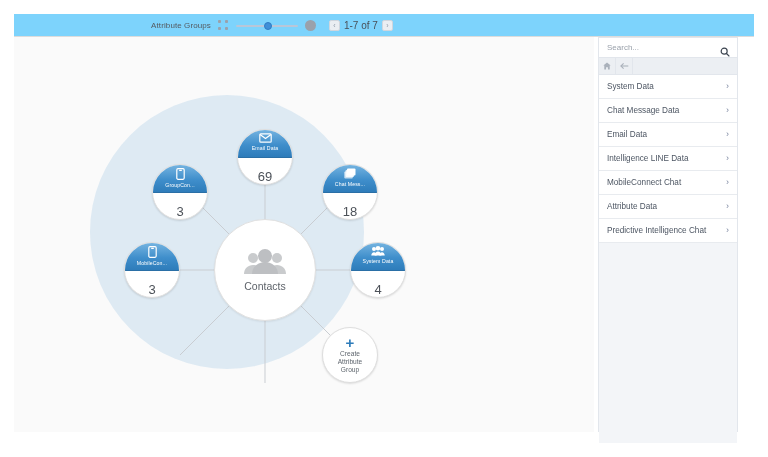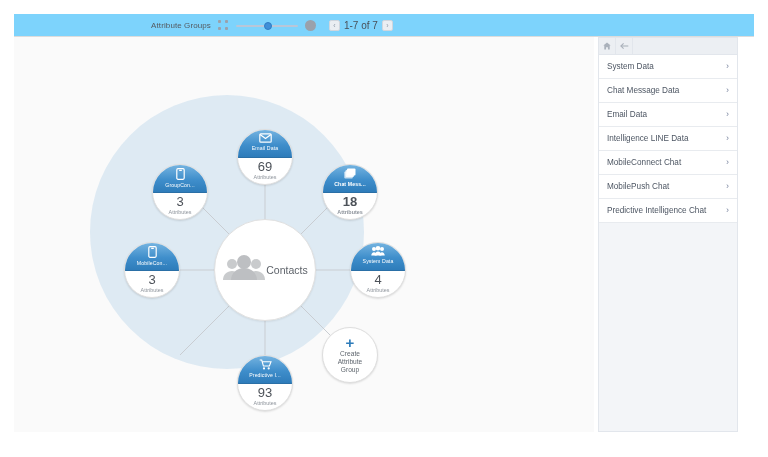--- a/index.html
+++ b/index.html
@@ -111,21 +111,21 @@
 
   
   .hub {
     position: absolute;
     left: 200px; top: 182px;
     width: 102px; height: 102px;
     border-radius: 50%;
     background: #ffffff;
     border: 1px solid #e0e0e0;
     box-shadow: 0 1px 2px rgba(0,0,0,.07);
-    display: flex; flex-direction: row;
+    display: flex; flex-direction: column;
     align-items: center; justify-content: center;
   }
   .hub-icon { margin-bottom: 1px; }
   .hub-label {
     font-size: 10.5px;
     color: #5e636a;
   }
 
   
   .node {
@@ -151,21 +151,21 @@
     font-size: 5.2px;
     color: #ffffff;
     margin-top: 1.5px;
     white-space: nowrap;
     letter-spacing: .1px;
   }
   .node-bottom {
     height: 27px;
     display: flex; flex-direction: column;
     align-items: center; justify-content: flex-start;
-    padding-top: 2px;
+    padding-top: 12px;
   }
   .node-count {
     font-size: 13px;
     color: #4d5259;
     line-height: 14px;
   }
   .node-unit {
     font-size: 5.4px;
     color: #8d939b;
     line-height: 7px;
@@ -325,21 +325,21 @@
           </svg>
         </span>
         <span class="node-title">Email Data</span>
       </div>
       <div class="node-bottom">
         <span class="node-count">69</span>
         <span class="node-unit">Attributes</span>
       </div>
     </div>
 
-    <div class="node" style="left:308px; top:127px;font-weight:bold;">
+    <div class="node" style="left:308px; top:127px;">
       <div class="node-top">
         <span class="node-icon">
           <svg width="12" height="11" viewBox="0 0 12 11" fill="#ffffff">
             <rect x="3" y="0.5" width="8.5" height="7" rx="1"></rect>
             <rect x="1.5" y="2" width="8.5" height="7" rx="1" opacity=".85"></rect>
             <rect x="0.3" y="3.5" width="8.5" height="7" rx="1" opacity=".7"></rect>
           </svg>
         </span>
         <span class="node-title">Chat Mess...</span>
       </div>
@@ -369,36 +369,20 @@
       </div>
     </div>
 
     <div class="node create" style="left:308px; top:290px;">
       <span class="create-plus">+</span>
       <span class="create-text">Create</span>
       <span class="create-text">Attribute</span>
       <span class="create-text">Group</span>
     </div>
 
-    <div class="node" style="left:223px; top:318px;">
-      <div class="node-top">
-        <span class="node-icon">
-          <svg width="13" height="11" viewBox="0 0 13 11" fill="none" stroke="#ffffff" stroke-width="1.1">
-            <path d="M0.7 1h2l1.7 6h6l1.6-4.3H3.2"></path>
-            <circle cx="5" cy="9.4" r="1.1" fill="#ffffff" stroke="none"></circle>
-            <circle cx="9.7" cy="9.4" r="1.1" fill="#ffffff" stroke="none"></circle>
-          </svg>
-        </span>
-        <span class="node-title">Predictive I...</span>
-      </div>
-      <div class="node-bottom">
-        <span class="node-count">93</span>
-        <span class="node-unit">Attributes</span>
-      </div>
-    </div>
 
 
     <div class="node" style="left:110px; top:205px;">
       <div class="node-top">
         <span class="node-icon">
           <svg width="9" height="12" viewBox="0 0 9 12" fill="none" stroke="#ffffff" stroke-width="1.2">
             <rect x="0.8" y="0.7" width="7.4" height="10.6" rx="1.2"></rect>
             <line x1="3.2" y1="2.4" x2="5.8" y2="2.4"></line>
           </svg>
         </span>
@@ -423,20 +407,29 @@
       <div class="node-bottom">
         <span class="node-count">3</span>
         <span class="node-unit">Attributes</span>
       </div>
     </div>
 
   </div>
 
   <div class="panel">
 
+    <div class="search-row">
+      <input class="search-input" type="text" placeholder="Search..." style="">
+      <span class="search-icon">
+        <svg width="10" height="10" viewBox="0 0 12 12" fill="none" stroke="#3b4450" stroke-width="1.4">
+          <circle cx="5" cy="5" r="3.6"></circle>
+          <line x1="7.8" y1="7.8" x2="11.2" y2="11.2"></line>
+        </svg>
+      </span>
+    </div>
 
     <div class="crumb-row">
       <span class="crumb-btn">
         <svg width="8" height="8" viewBox="0 0 10 10" fill="#aab1bb">
           <path d="M5 0.6L0.4 4.4h1.2V9.4h2.2V6.6h2.4v2.8h2.2V4.4h1.2z"></path>
         </svg>
       </span>
       <span class="crumb-btn">
         <svg width="9" height="8" viewBox="0 0 10 8" fill="none" stroke="#aab1bb" stroke-width="1.2">
           <line x1="9.2" y1="4" x2="1" y2="4"></line>
@@ -460,21 +453,21 @@
       </div>
       <div class="list-item">
         <span class="list-label">Intelligence LINE Data</span>
         <span class="chev">›</span>
       </div>
       <div class="list-item">
         <span class="list-label">MobileConnect Chat</span>
         <span class="chev">›</span>
       </div>
       <div class="list-item">
-        <span class="list-label">MobilePush Chat</span>
+        <span class="list-label">Attribute Data</span>
         <span class="chev">›</span>
       </div>
       <div class="list-item">
         <span class="list-label">Predictive Intelligence Chat</span>
         <span class="chev">›</span>
       </div>
     </div>
 
     <div class="list-rest" style="height:200px;"></div>
   </div>

